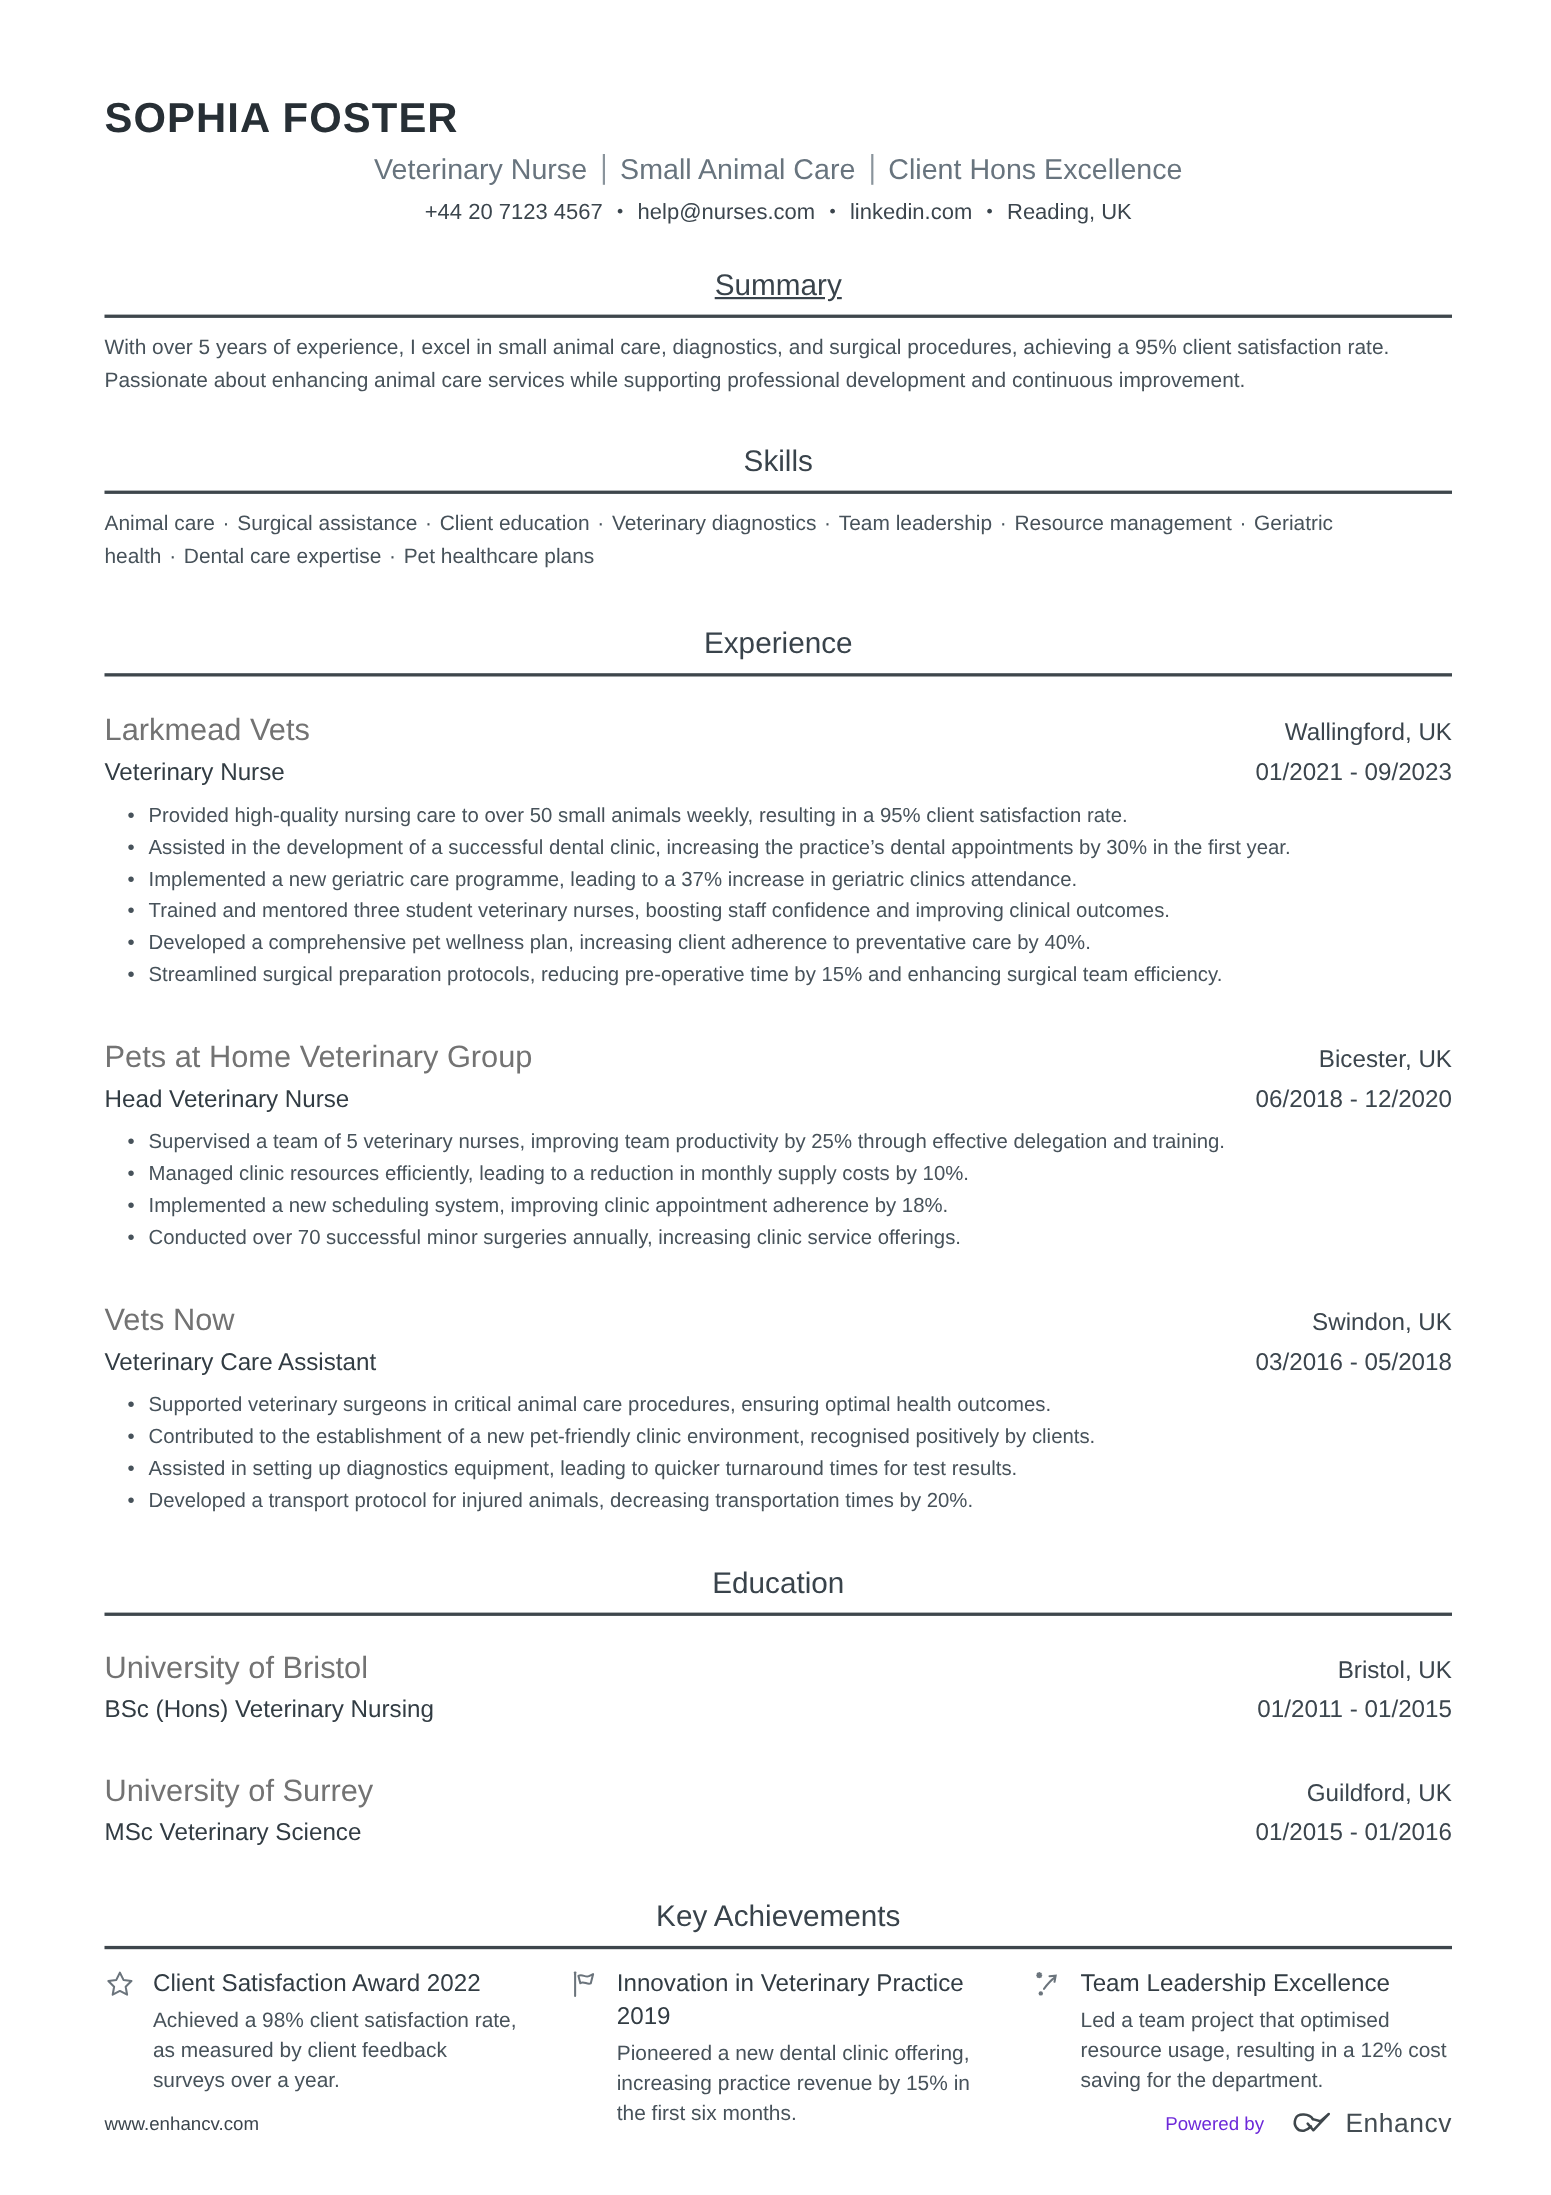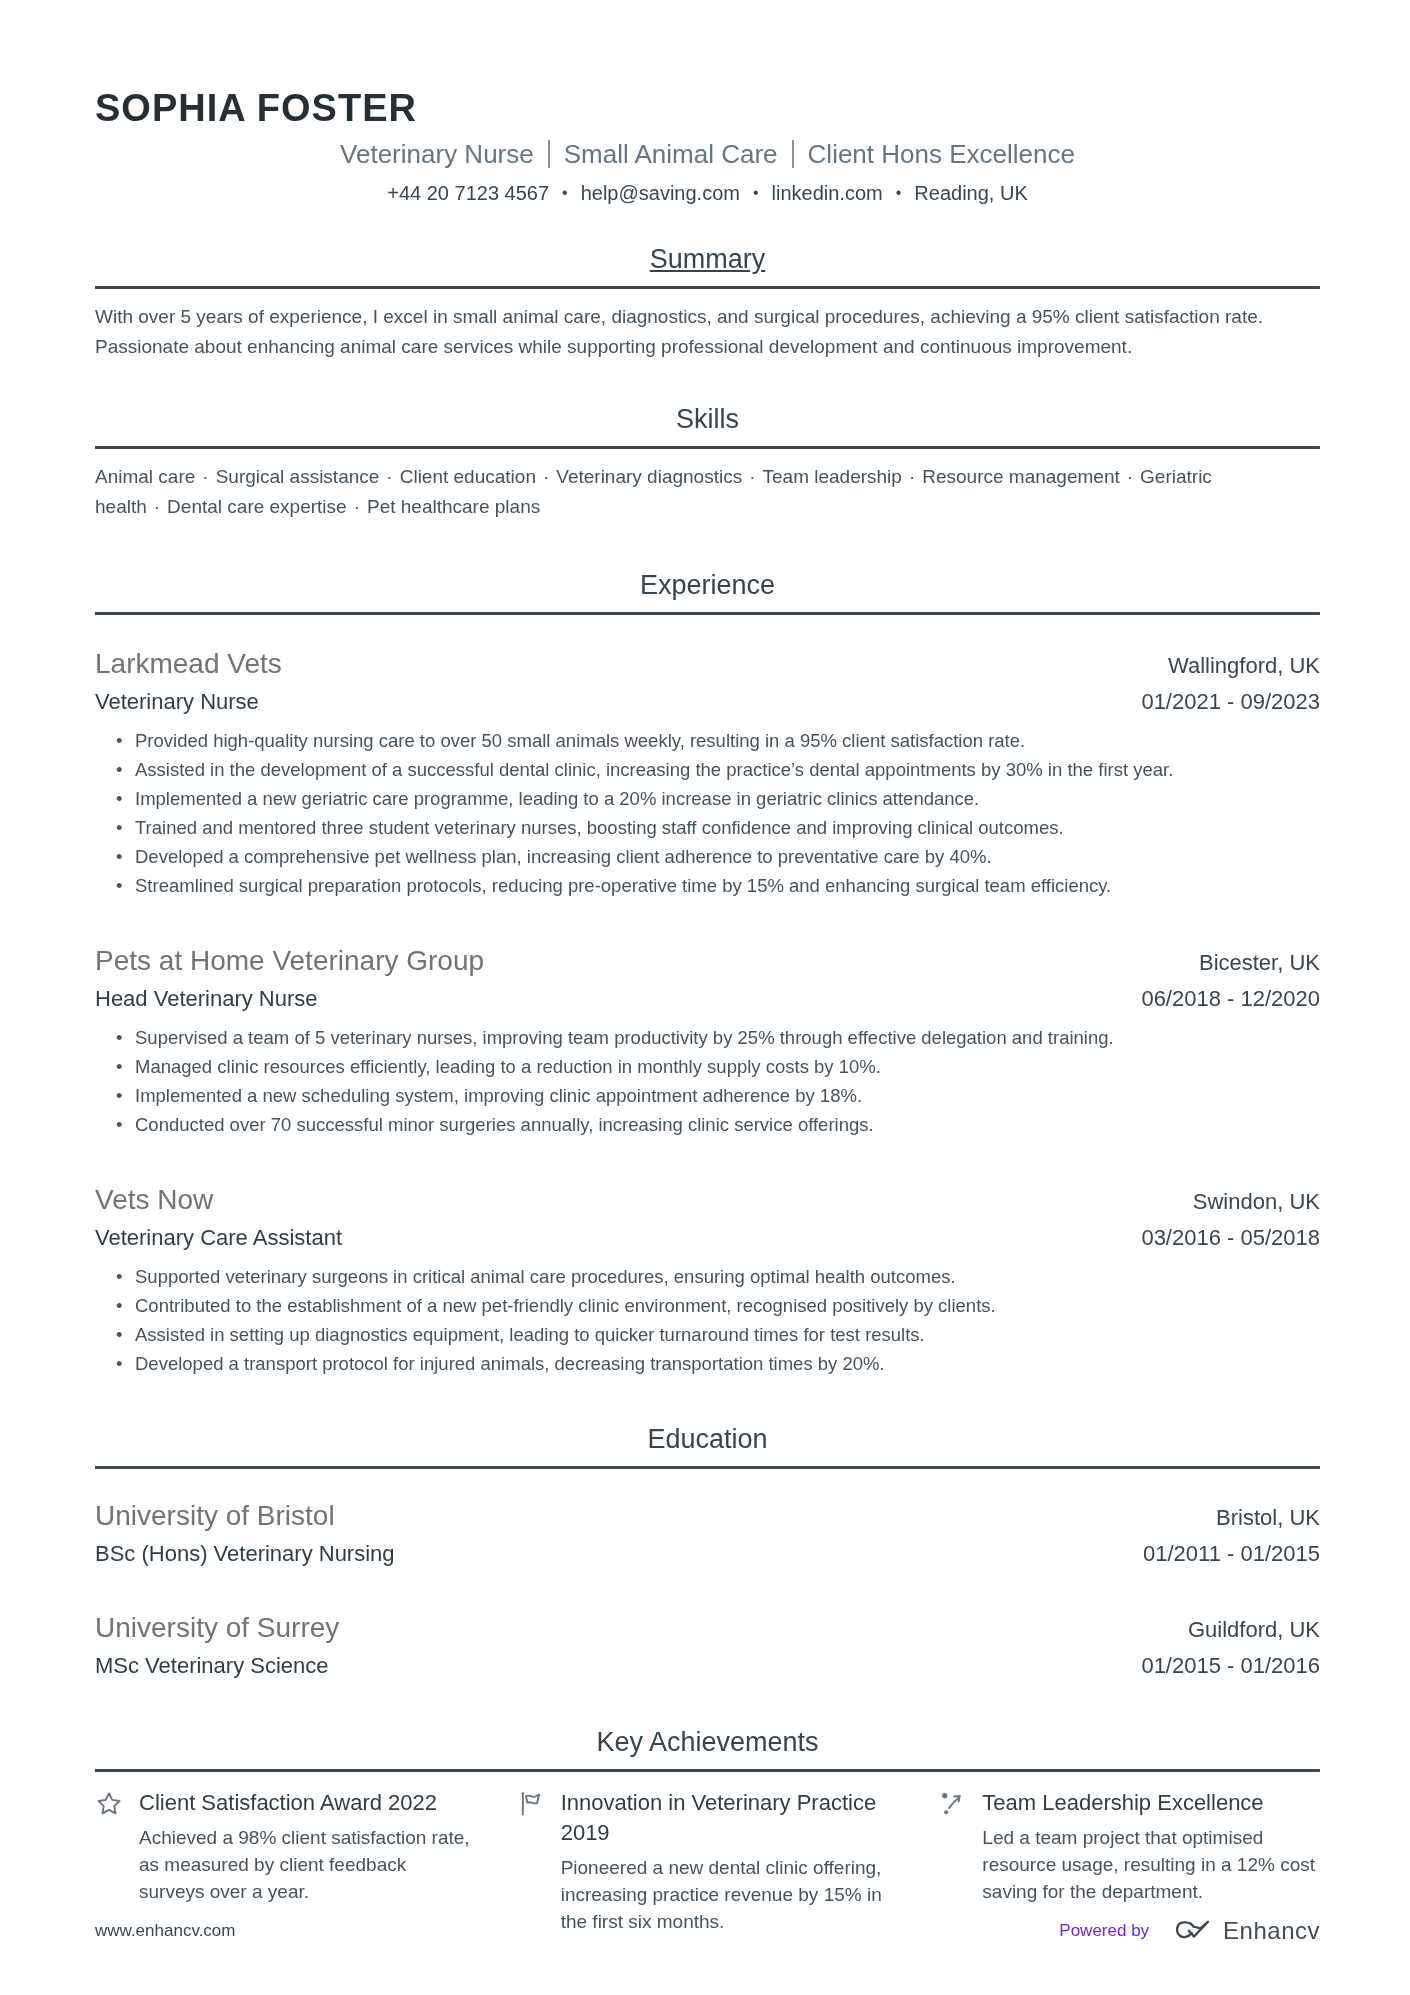--- a/index.html
+++ b/index.html
@@ -96,21 +96,21 @@
     <div class="subtitle">
       <span>Veterinary Nurse</span>
       <span class="vbar"></span>
       <span>Small Animal Care</span>
       <span class="vbar"></span>
       <span>Client Hons Excellence</span>
     </div>
     <div class="contact">
       <span>+44 20 7123 4567</span>
       <span class="dot">•</span>
-      <span>help@saving.com</span>
+      <span>help@nurses.com</span>
       <span class="dot">•</span>
       <span>linkedin.com</span>
       <span class="dot">•</span>
       <span>Reading, UK</span>
     </div>
   </div>
 
   <div class="sec-summary">
     <div class="section-heading">Summary</div>
     <div class="rule"></div>
@@ -134,21 +134,21 @@
         <span class="company">Larkmead Vets</span>
         <span class="location">Wallingford, UK</span>
       </div>
       <div class="entry-row">
         <span class="role">Veterinary Nurse</span>
         <span class="dates">01/2021 - 09/2023</span>
       </div>
       <ul class="bullets">
         <li>Provided high-quality nursing care to over 50 small animals weekly, resulting in a 95% client satisfaction rate.</li>
         <li>Assisted in the development of a successful dental clinic, increasing the practice’s dental appointments by 30% in the first year.</li>
-        <li>Implemented a new geriatric care programme, leading to a 20% increase in geriatric clinics attendance.</li>
+        <li>Implemented a new geriatric care programme, leading to a 37% increase in geriatric clinics attendance.</li>
         <li>Trained and mentored three student veterinary nurses, boosting staff confidence and improving clinical outcomes.</li>
         <li>Developed a comprehensive pet wellness plan, increasing client adherence to preventative care by 40%.</li>
         <li>Streamlined surgical preparation protocols, reducing pre-operative time by 15% and enhancing surgical team efficiency.</li>
       </ul>
     </div>
 
     <div class="entry">
       <div class="entry-row">
         <span class="company">Pets at Home Veterinary Group</span>
         <span class="location">Bicester, UK</span>

